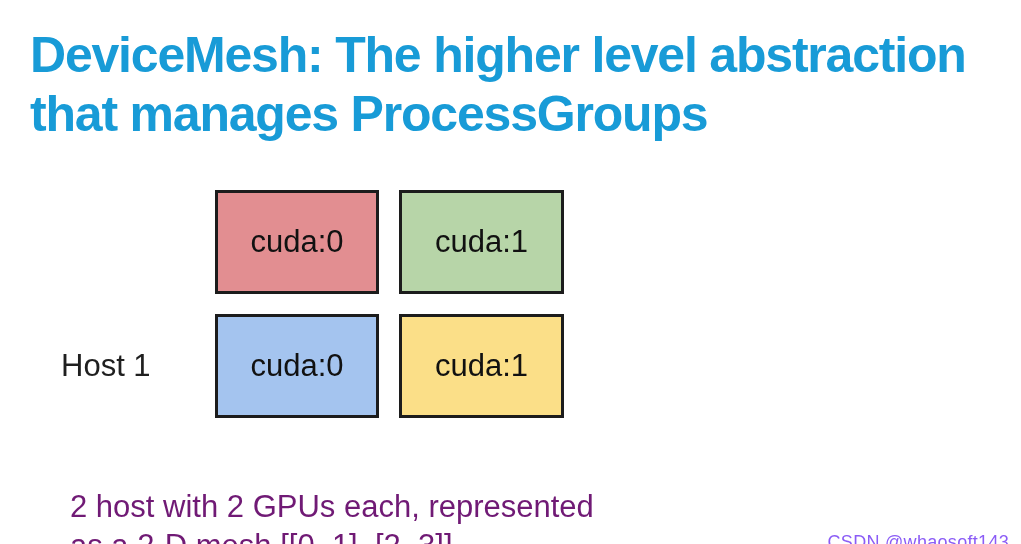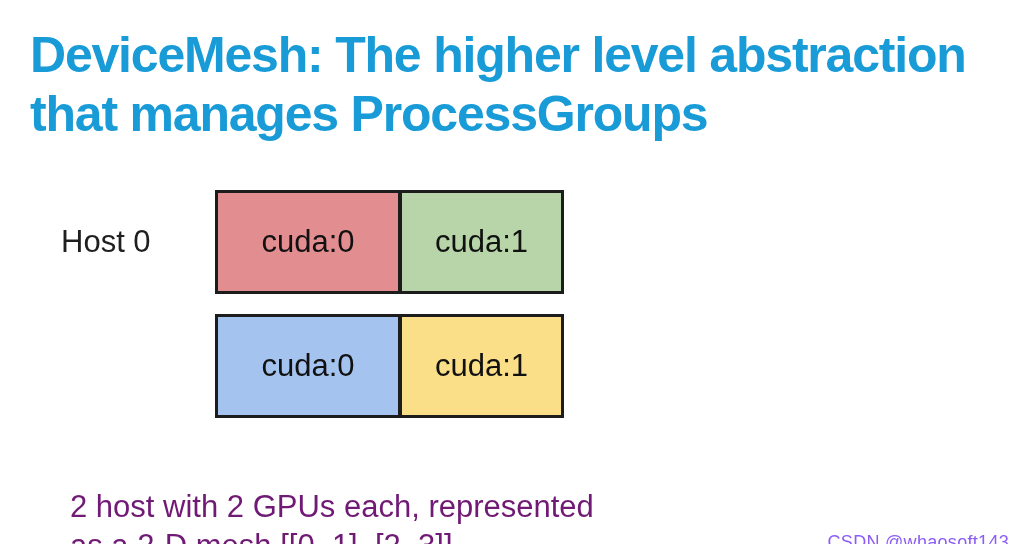--- a/index.html
+++ b/index.html
@@ -32,21 +32,21 @@
     height: 104px;
     display: flex;
     align-items: center;
     font-size: 31px;
     color: #1f1f1f;
   }
   .host-label.row0 { top: 178px; }
   .host-label.row1 { top: 302px; }
   .device-box {
     position: absolute;
-    width: 186px;
+    width: 164px;
     height: 104px;
     border: 3px solid #1c1c1c;
     display: flex;
     align-items: center;
     justify-content: center;
     font-size: 31px;
     color: #111111;
   }
   .device-box.r0c0 { left: 203px; top: 178px; }
   .device-box.r0c1 { left: 387px; top: 178px; width: 165px; }
@@ -69,30 +69,30 @@
     letter-spacing: 0.3px;
   }
 </style>
 </head>
 <body>
 
 <div class="slide">
 
   <h1 class="title" style="color: rgb(24, 155, 215);">DeviceMesh: The higher level abstraction that manages ProcessGroups</h1>
 
-  <div class="host-label row0">Host 0</div>
 
   <div class="device-box r0c0" style="background-color: rgb(226, 142, 145);">
     <span>cuda:0</span>
   </div>
 
   <div class="device-box r0c1" style="background-color: rgb(183, 213, 168);">
     <span>cuda:1</span>
   </div>
 
+  <div class="host-label row1">Host 1</div>
 
   <div class="device-box r1c0" style="background-color: rgb(164, 196, 239);">
     <span>cuda:0</span>
   </div>
 
   <div class="device-box r1c1" style="background-color: rgb(251, 223, 136);">
     <span>cuda:1</span>
   </div>
 
   <p class="caption">2 host with 2 GPUs each, represented

